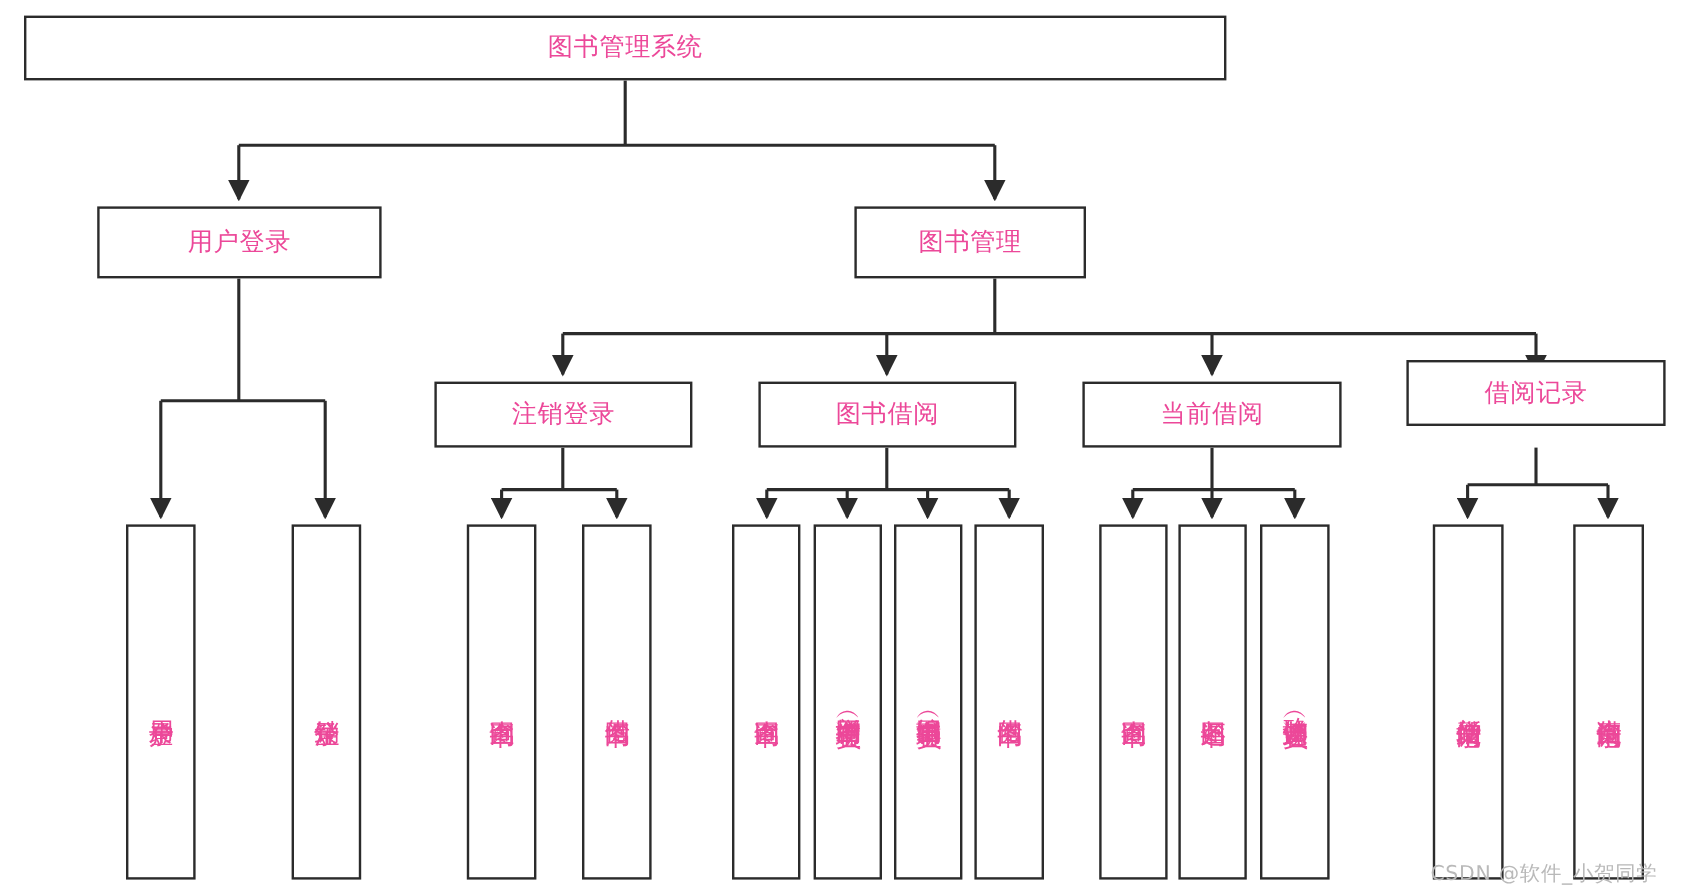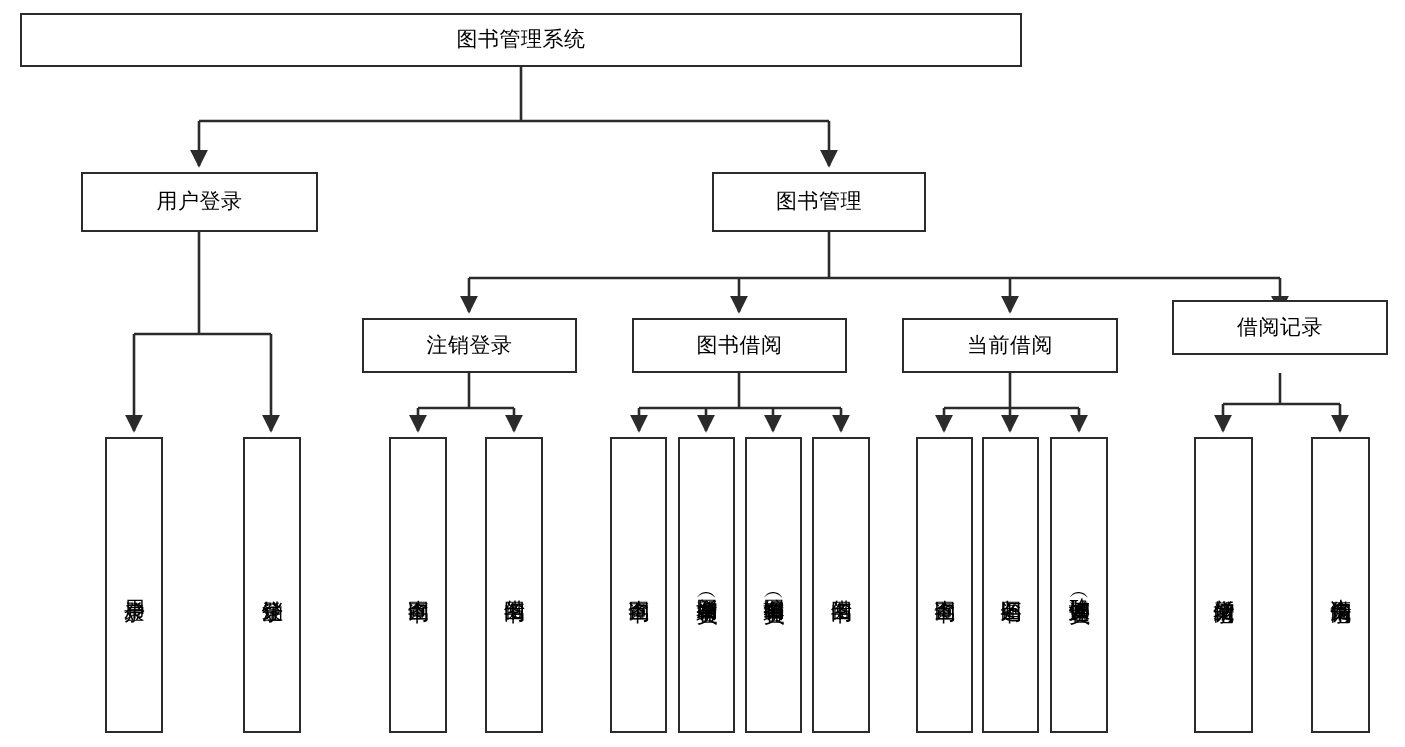--- a/index.html
+++ b/index.html
@@ -32,21 +32,21 @@
     background: #ffffff;
     border: 2px solid #2b2b2b;
     display: flex;
     align-items: center;
     justify-content: center;
     z-index: 2;
   }
   .node .lbl {
     font-size: 21px;
     line-height: 1.12;
-    color: #000000;
+    color: #ec4899;
     letter-spacing: 0.5px;
     white-space: nowrap;
     text-align: center;
   }
   .node.vert {
     align-items: center;
     justify-content: center;
   }
   .node.vert .lbl {
     writing-mode: vertical-rl;
@@ -123,21 +123,21 @@
     </g>
   </svg>
 
   <div class="node" style="left:20px; top:13px; width:1002px; height:54px;">
     <span class="lbl">图书管理系统</span>
   </div>
 
   <div class="node" style="left:81px; top:172px; width:237px; height:60px;">
     <span class="lbl">用户登录</span>
   </div>
-  <div class="node" style="left:712px; top:172px; width:214px; height:60px;">
+  <div class="node" style="left:712px; top:172px; width:193px; height:60px;">
     <span class="lbl">图书管理</span>
   </div>
 
   <div class="node" style="left:362px; top:318px; width:215px; height:55px;">
     <span class="lbl">注销登录</span>
   </div>
   <div class="node" style="left:632px; top:318px; width:215px; height:55px;">
     <span class="lbl">图书借阅</span>
   </div>
   <div class="node" style="left:902px; top:318px; width:216px; height:55px;">
@@ -184,14 +184,15 @@
     <span class="lbl">确认归还（管理员）</span>
   </div>
 
   <div class="node vert" style="left:1194px; top:437px; width:59px; height:296px;">
     <span class="lbl">新增借阅记录</span>
   </div>
   <div class="node vert" style="left:1311px; top:437px; width:59px; height:296px;">
     <span class="lbl">查询借阅记录</span>
   </div>
 
+  <div class="watermark" style="left:1192px; top:716px;">CSDN @软件_小贺同学</div>
 
 </div>
 
 </body></html>

